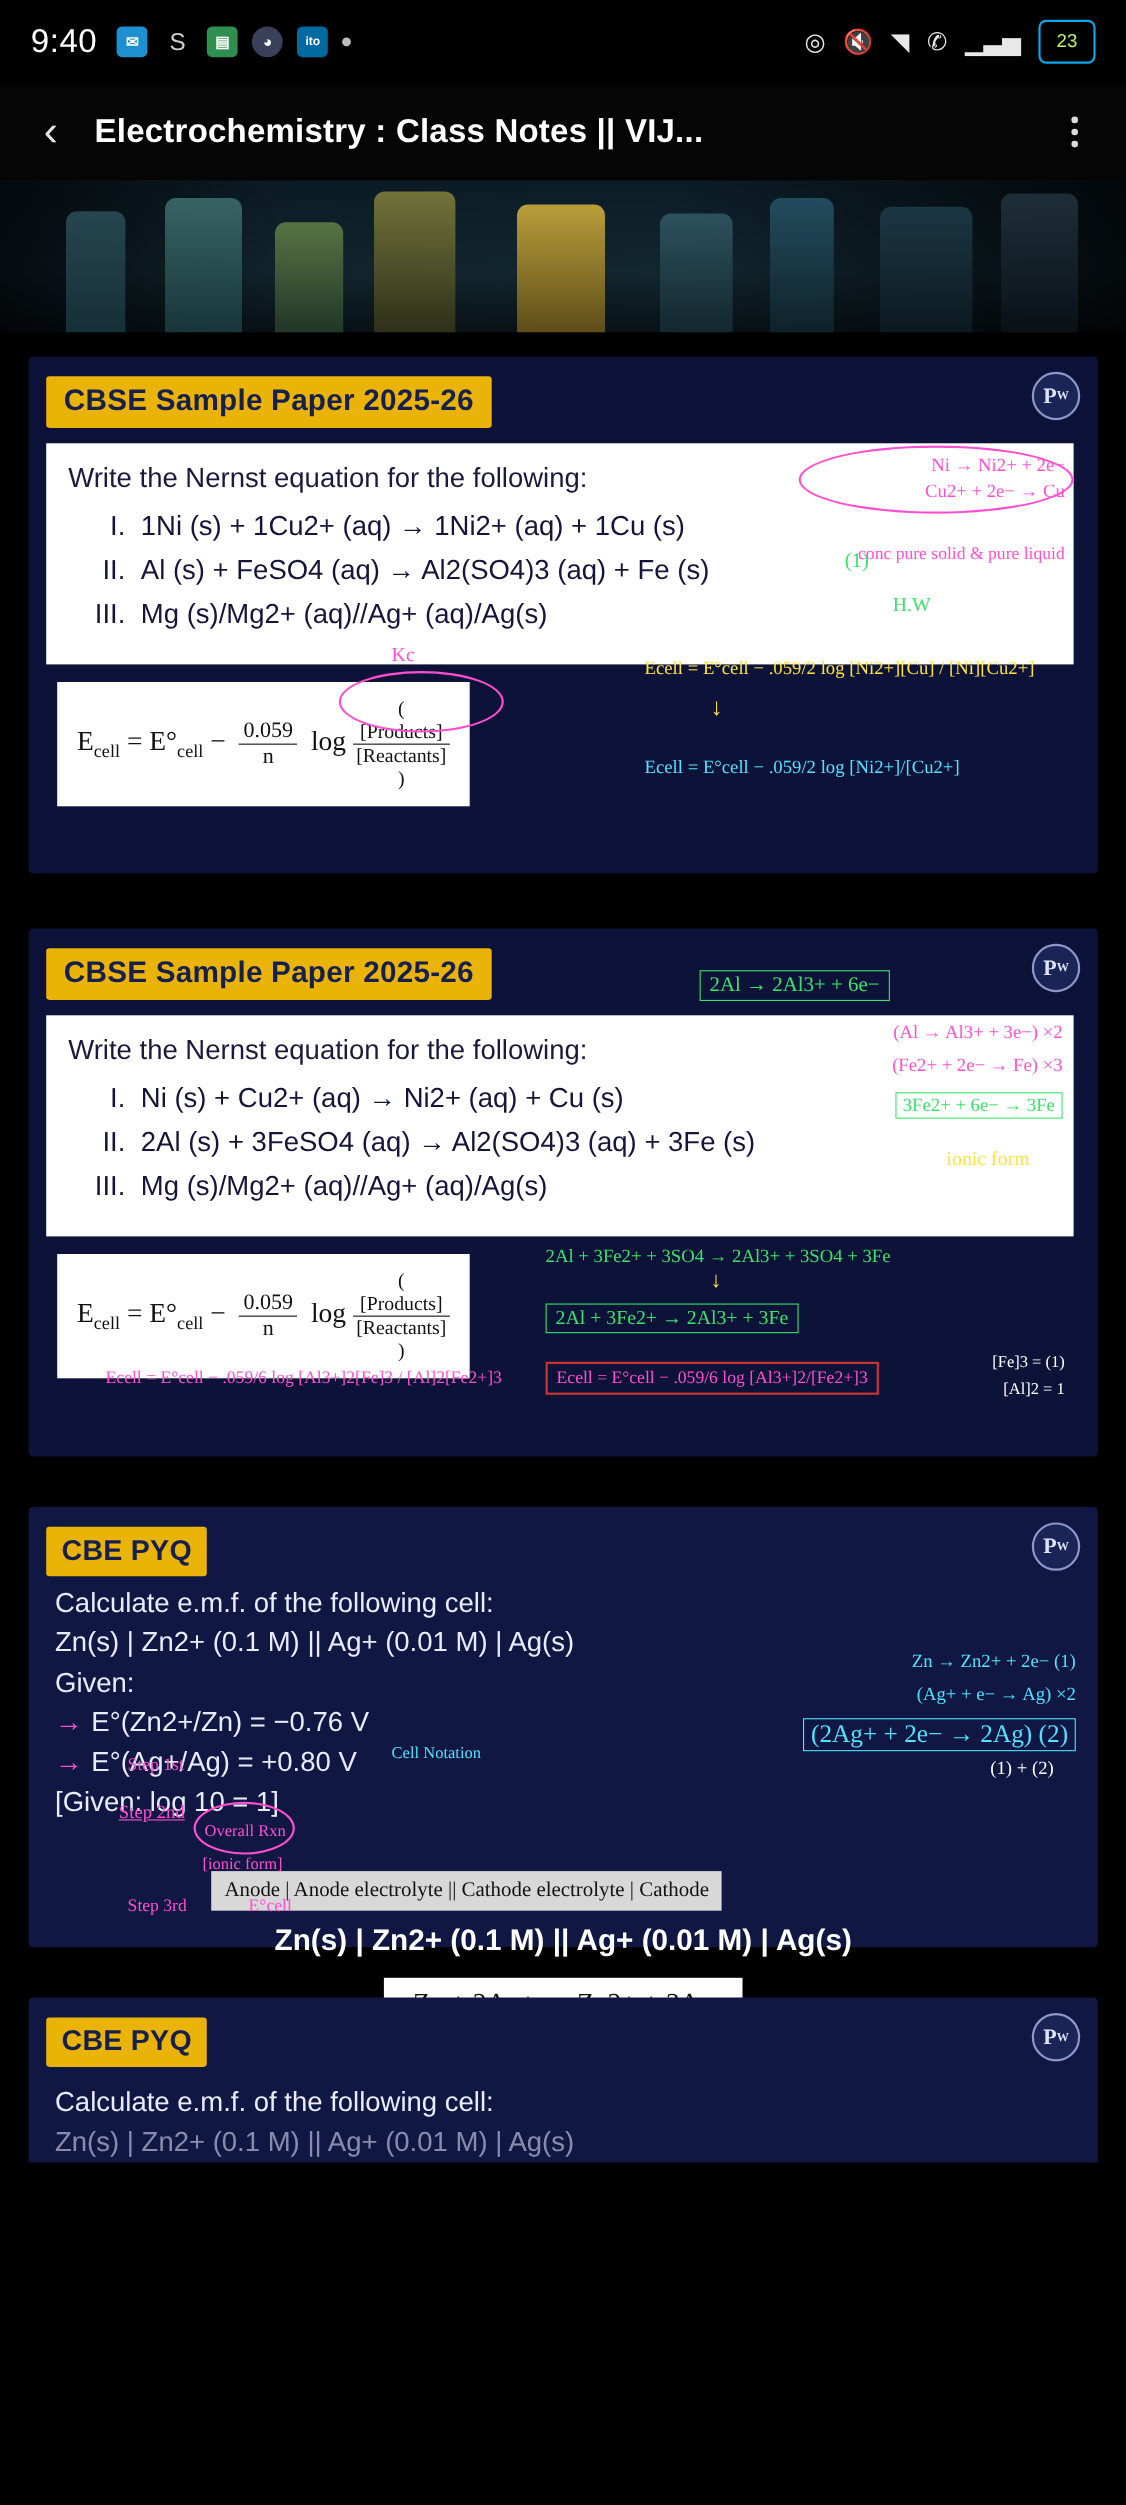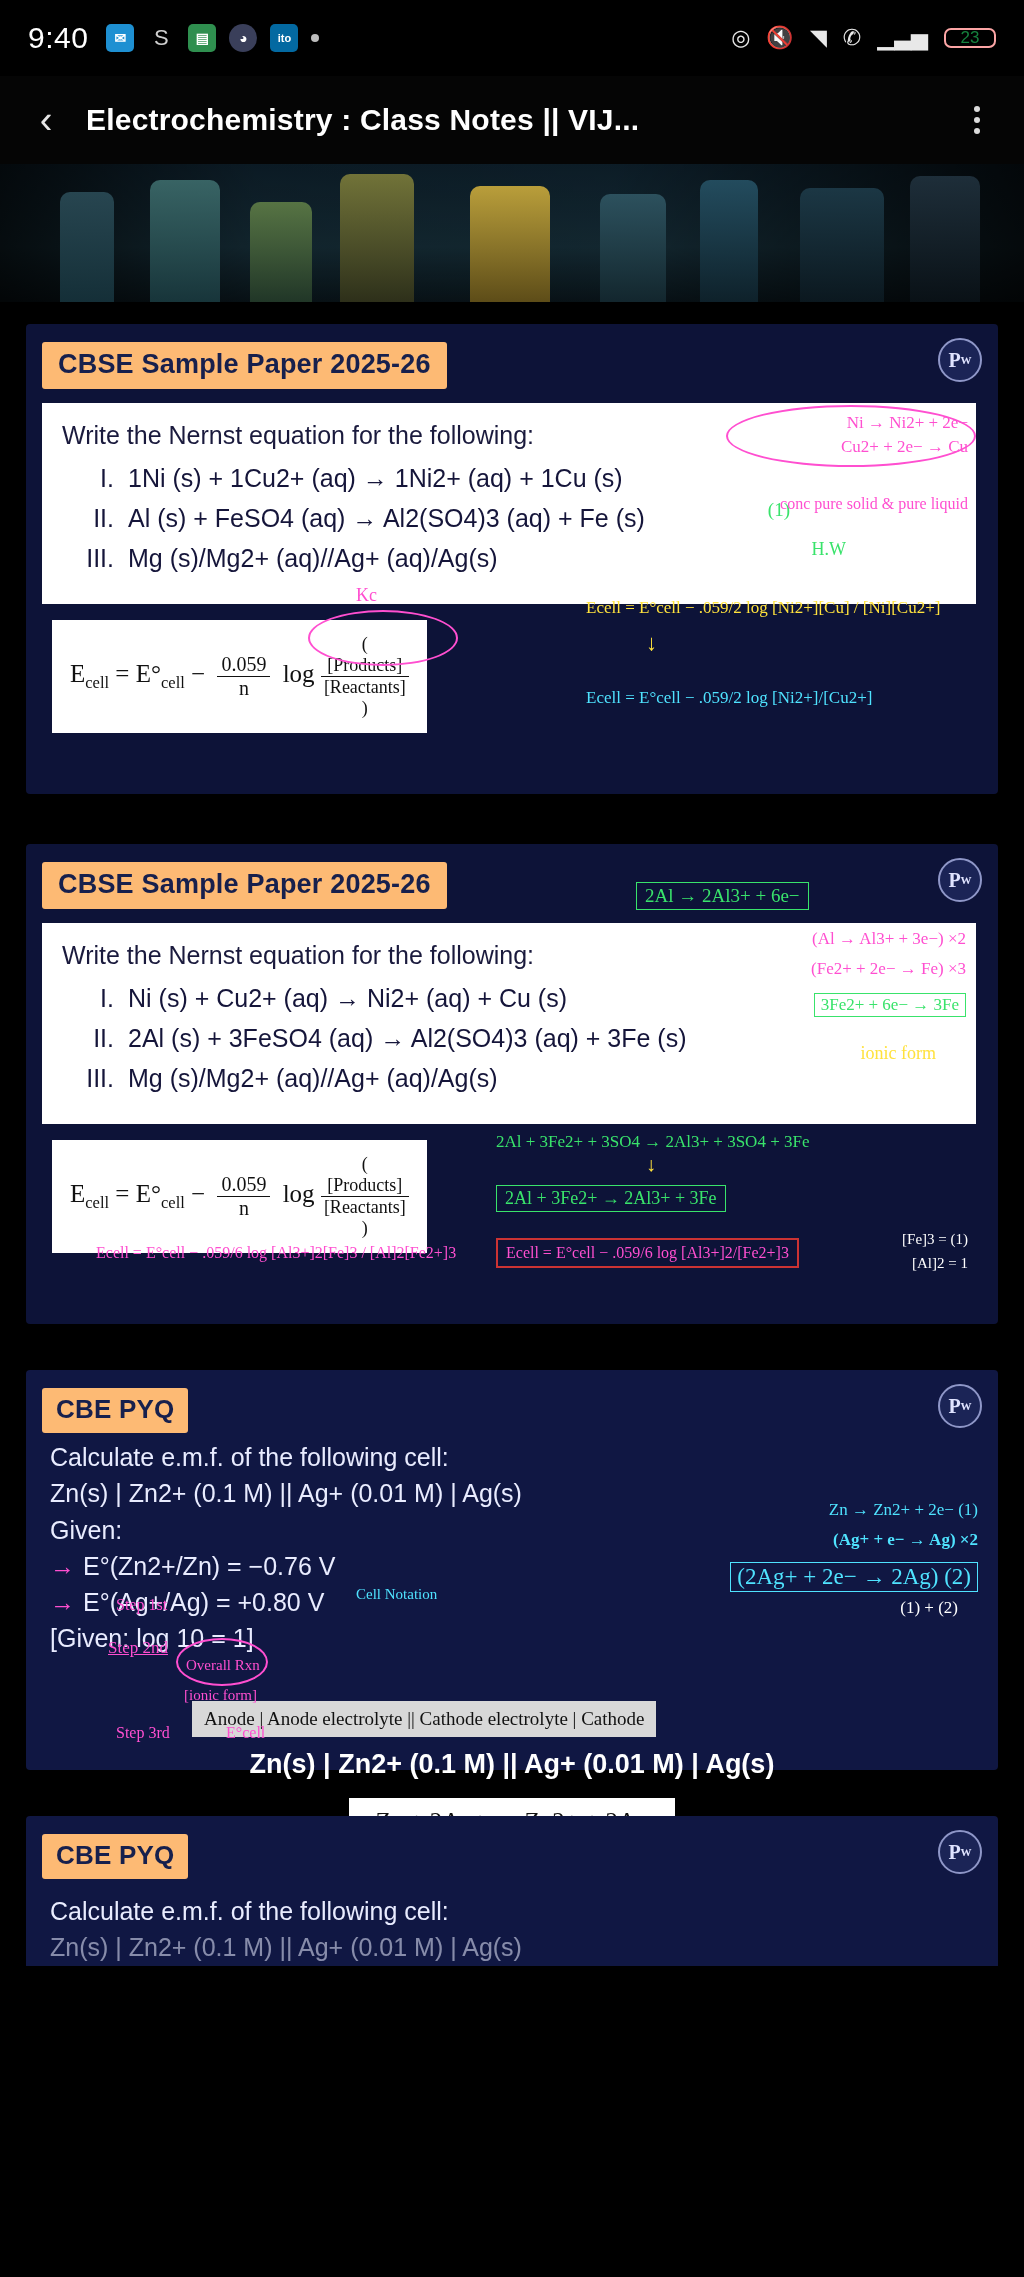--- a/index.html
+++ b/index.html
@@ -29,22 +29,22 @@
   .ic-msg { background: #1e90d2; }
   .ic-s   { background: #000; color:#cfcfcf; font-size: 22px; font-weight:400;}
   .ic-doc { background: #2f8f4f; }
   .ic-clock { background: #3a3f5a; border-radius: 50%; }
   .ic-blue { background: #0369a1; font-size: 11px; }
   .ic-dot  { width: 8px; height: 8px; background: #bdbdbd; border-radius: 50%; }
   .sb-spacer { flex: 1; }
   .sb-right { display: flex; align-items: center; gap: 16px; }
   .sb-right .g { color: #e8e8e8; font-size: 22px; line-height: 1; }
   .battery {
-    border: 2px solid #fca5a5; border-radius: 7px;
-    min-width: 52px; height: 20px; font-size: 17px; color: #15803d;
+    border: 2px solid #0ea5e9; border-radius: 7px;
+    min-width: 52px; height: 40px; font-size: 17px; color: #bef264;
     display: flex; align-items: center; justify-content: center;
     padding: 0 6px;
   }
 
   
   .appbar {
     height: 88px;
     background: #050505;
     display: flex;
     align-items: center;
@@ -110,21 +110,21 @@
     width: 44px; height: 44px; border-radius: 50%;
     background: #1b2456; border: 2px solid #8f97c8;
     color: #dfe3ff; font-size: 20px; font-weight: 700;
     display: flex; align-items: center; justify-content: center;
     font-family: "Liberation Serif", serif;
   }
   .pw-badge small { font-size: 11px; }
 
   .yellow-tag {
     display: inline-block;
-    background: #fdba74;
+    background: #eab308;
     color: #17204d;
     font-size: 27px;
     font-weight: 700;
     padding: 7px 16px 9px 16px;
     border-radius: 3px;
     letter-spacing: .2px;
   }
   .yellow-tag.sm { font-size: 26px; padding: 6px 14px 8px 14px; }
 
   .white-sheet {
@@ -349,21 +349,21 @@
           <span>E°(Zn2+/Zn) = −0.76 V</span>
         </div>
       <div class="arrowrow">
           <span class="pink">→</span>
           <span>E°(Ag+/Ag) = +0.80 V</span>
         </div>
       <div>[Given: log 10 = 1]</div>
     </div>
 
     <div class="ann cyan" style="right:20px; top:130px; font-size:17px;">Zn → Zn2+ + 2e−   (1)</div>
-    <div class="ann cyan" style="right:20px; top:160px; font-size:17px;font-weight:bold;">(Ag+ + e− → Ag) ×2</div>
+    <div class="ann cyan" style="right:20px; top:160px; font-size:17px;">(Ag+ + e− → Ag) ×2</div>
     <div class="ann cyan" style="right:20px; top:192px; font-size:23px; border:1.5px solid #4fe3ff; padding:1px 6px;">(2Ag+ + 2e− → 2Ag)   (2)</div>
     <div class="ann white" style="right:40px; top:228px; font-size:17px;">(1) + (2)</div>
 
     <div class="ann pink" style="left:90px; top:226px; font-size:16px;">Step 1st</div>
     <div class="ann cyan" style="left:330px; top:216px; font-size:15px;">Cell Notation</div>
 
     <div class="table-strip" style="margin-top:44px;">Anode | Anode electrolyte || Cathode electrolyte | Cathode</div>
     <div class="cell-eq">Zn(s) | Zn2+ (0.1 M) || Ag+ (0.01 M) | Ag(s)</div>
 
     <div class="ann pink" style="left:82px; bottom:112px; font-size:17px; text-decoration:underline;">Step 2nd</div>

